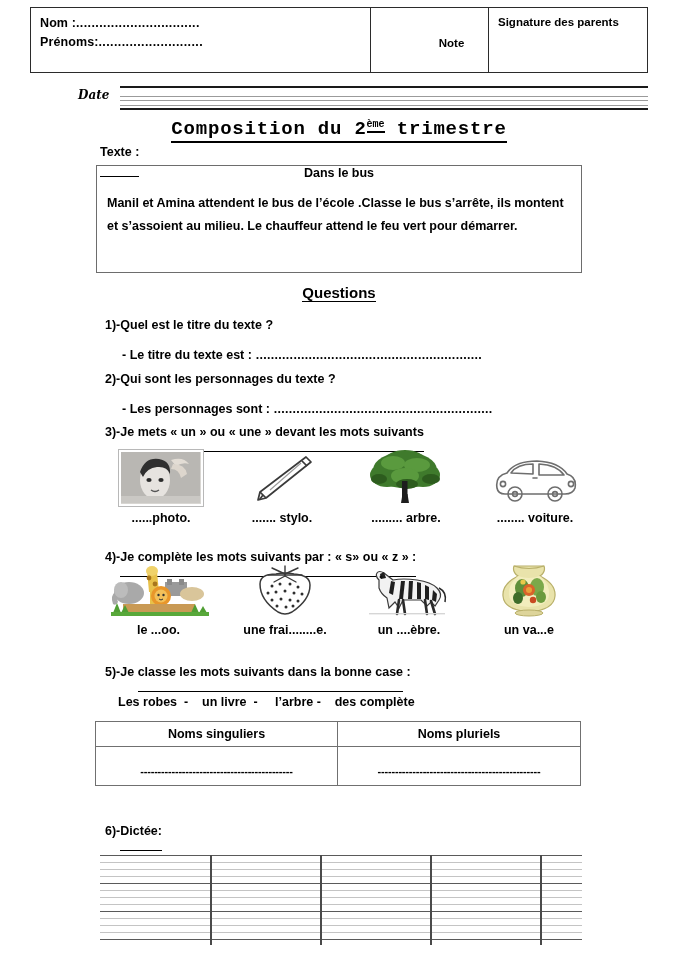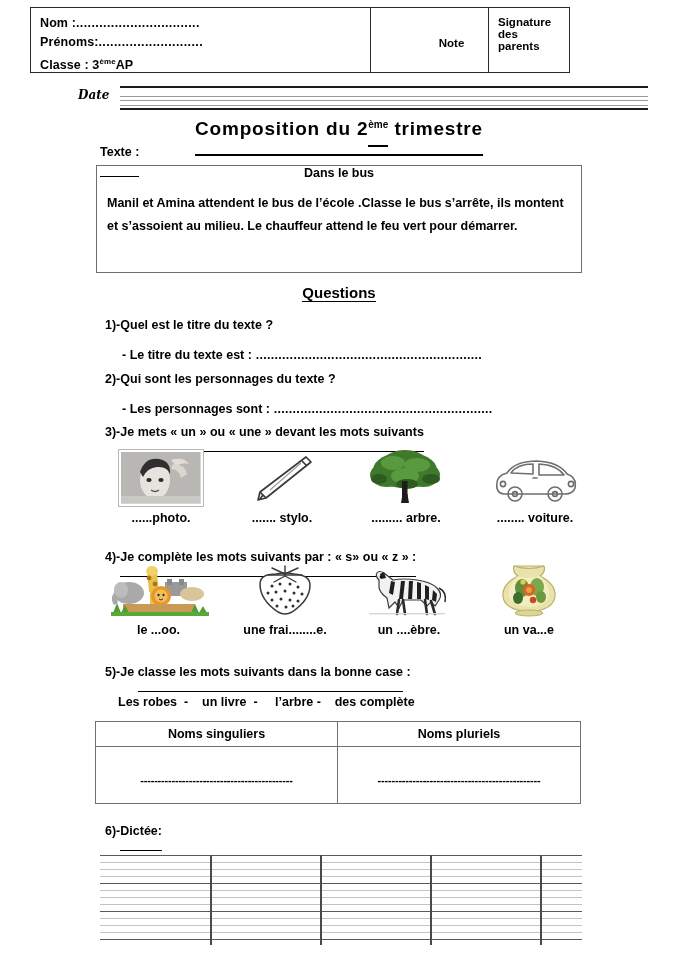--- a/index.html
+++ b/index.html
@@ -12,21 +12,21 @@
     position: relative;
     font-family: "Liberation Sans", sans-serif;
     color: #000000;
     overflow: hidden;
   }
 
   
   .hdr-table {
     position: absolute;
     left: 30px; top: 7px;
-    width: 540px; height: 66px;
+    width: 618px; height: 66px;
     border: 1.5px solid #2b2b2b;
     display: flex;
   }
   .hdr-cell {
     border-right: 1.5px solid #2b2b2b;
     padding: 6px 9px 0 9px;
     position: relative;
   }
   .hdr-cell:last-child { border-right: none; }
   .hdr-ident { width: 340px; }
@@ -74,22 +74,22 @@
     position: absolute;
     left: 0; top: 118px;
     width: 678px;
     text-align: center;
   }
   .main-title span {
     font-size: 19px;
     font-weight: bold;
     letter-spacing: .8px;
     border-bottom: 2px solid #000;
-    padding-bottom: 15px;
-    font-family: Liberation Sans, sans-serif;
+    padding-bottom: 1px;
+    font-family: Liberation Mono, monospace;
   }
   .main-title .sup2 { font-size: 10px; vertical-align: super; letter-spacing: 0; }
 
   
   .texte-label {
     position: absolute;
     left: 100px; top: 145px;
     font-size: 12.5px; font-weight: bold;
     border-bottom: 1.5px solid #000;
     padding-bottom: 17px;
@@ -161,21 +161,21 @@
     position: absolute;
     left: 118px; top: 695px;
     font-size: 12.5px; font-weight: bold;
     white-space: pre;
   }
 
   
   .sort-table {
     position: absolute;
     left: 95px; top: 721px;
-    width: 486px; height: 83px;
+    width: 486px; height: 65px;
     border: 1.4px solid #707070;
     display: flex;
     flex-direction: column;
   }
   .sort-head { display: flex; height: 25px; border-bottom: 1.6px solid #707070; }
   .sort-body { display: flex; flex: 1; }
   .sort-cell-l { width: 242px; border-right: 1.4px solid #707070; }
   .sort-cell-r { flex: 1; }
   .sort-head .sort-cell-l, .sort-head .sort-cell-r {
     display: flex; align-items: center; justify-content: center;
@@ -225,23 +225,20 @@
 </head>
 <body>
 
 <div class="hdr-table">
   <div class="hdr-cell hdr-ident">
     <div class="ident-line">
       <span>Nom :</span><span class="dots-inline">................................</span>
     </div>
     <div class="ident-line">
       <span>Prénoms:</span><span class="dots-inline">...........................</span>
-    </div>
-    <div class="ident-line">
-      <span>Classe : 3</span><span class="sup">ème</span><span>AP</span>
     </div>
   </div>
   <div class="hdr-cell hdr-note">
     <span class="note-label">Note</span>
   </div>
   <div class="hdr-cell hdr-sign">
     <span class="sign-label">Signature des parents</span>
   </div>
 </div>
 

